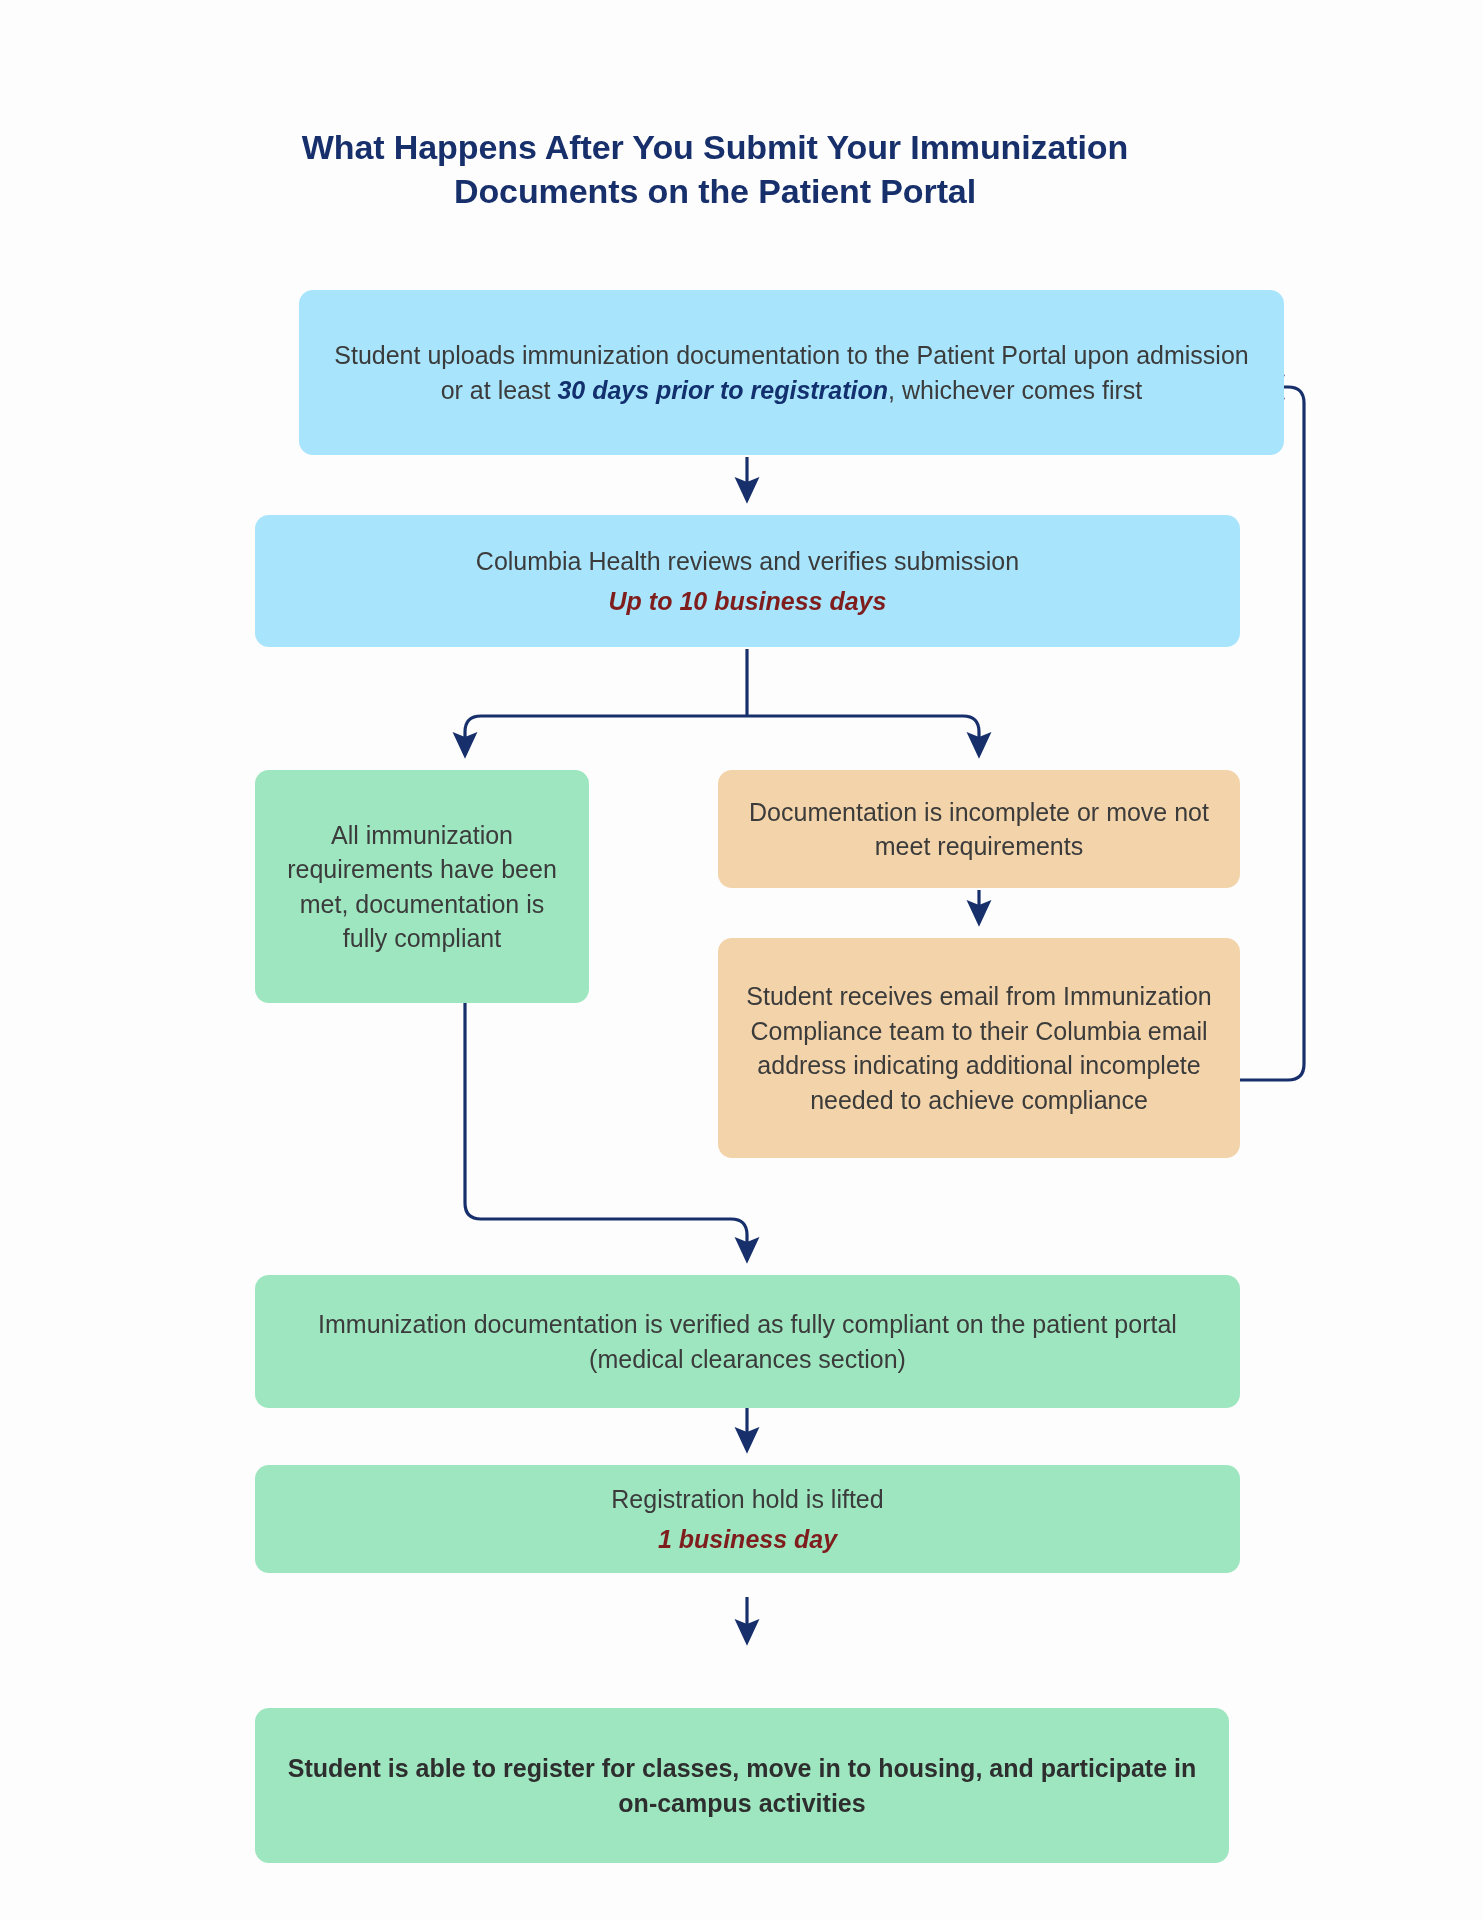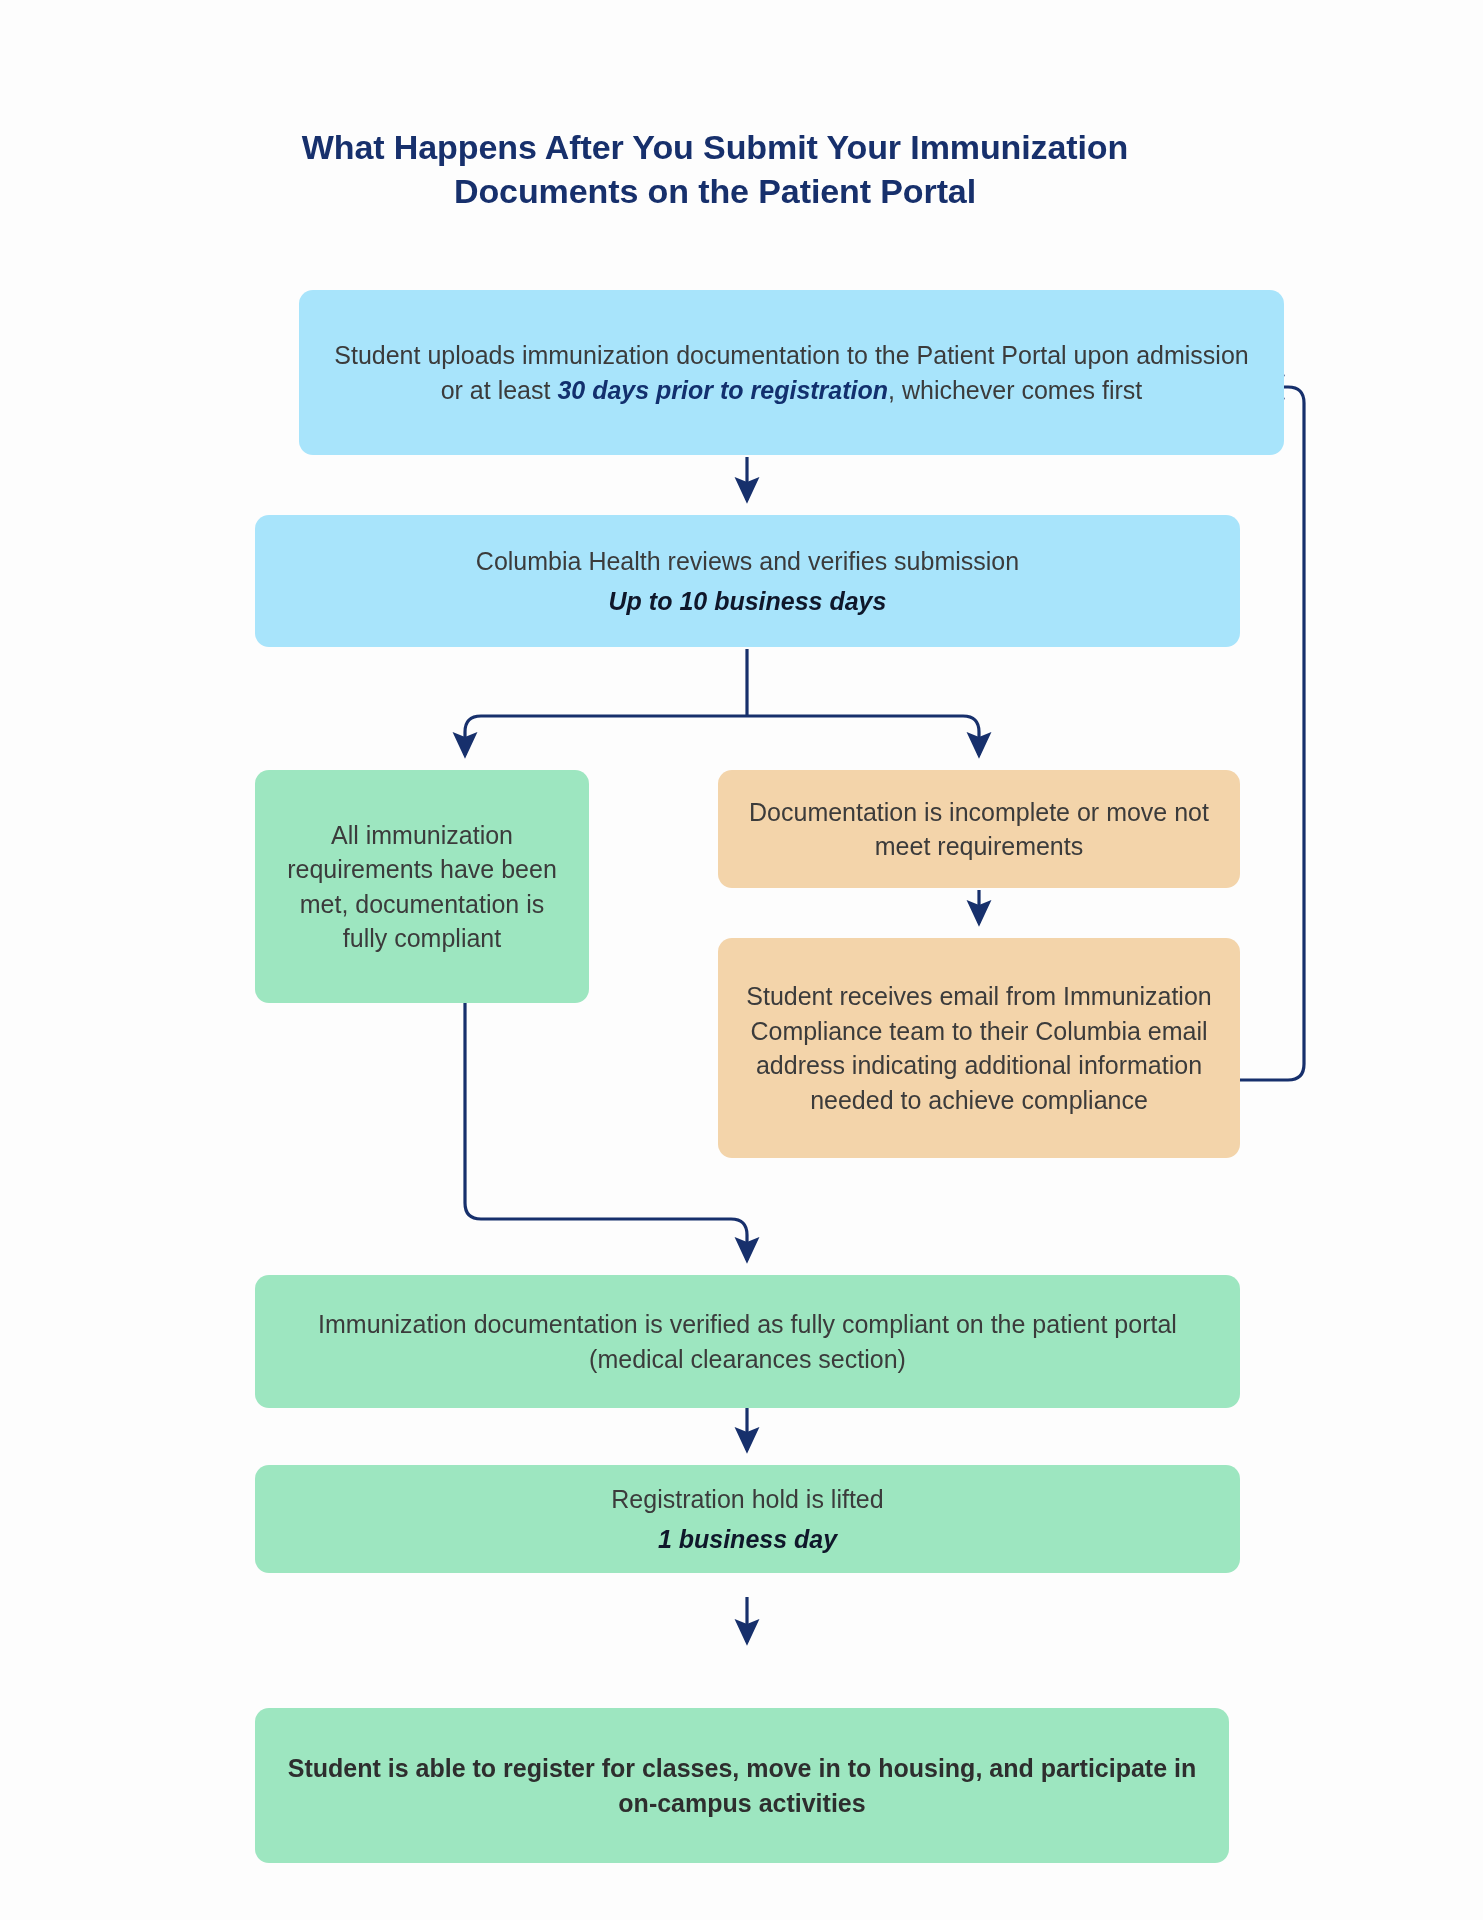--- a/index.html
+++ b/index.html
@@ -49,21 +49,21 @@
   .node .txt { width: 100%; }
 
   .node-blue   { background: #a8e4fb; }
   .node-green  { background: #9de6c0; }
   .node-orange { background: #f3d4aa; }
 
   .node em.emph {
     display: block;
     font-style: italic;
     font-weight: bold;
-    color: #0f172a;
+    color: #7f1d1d;
     margin-top: 6px;
   }
   .node .inline-emph {
     font-style: italic;
     font-weight: bold;
     color: #12306e;
   }
   .node.bold-node { font-weight: bold; color: #2e2e2e; }
 
   
@@ -129,21 +129,21 @@
 
   <div class="node node-green" id="node-compliant">
     <span class="txt">All immunization requirements have been met, documentation is fully compliant</span>
   </div>
 
   <div class="node node-orange" id="node-incomplete">
     <span class="txt">Documentation is incomplete or move not meet requirements</span>
   </div>
 
   <div class="node node-orange" id="node-email">
-    <span class="txt">Student receives email from Immunization Compliance team to their Columbia email address indicating additional information needed to achieve compliance</span>
+    <span class="txt">Student receives email from Immunization Compliance team to their Columbia email address indicating additional incomplete needed to achieve compliance</span>
   </div>
 
   <div class="node node-green" id="node-verified">
     <span class="txt">Immunization documentation is verified as fully compliant on the patient portal (medical clearances section)</span>
   </div>
 
   <div class="node node-green" id="node-hold-lifted">
     <span class="txt"><span>Registration hold is lifted</span><em class="emph">1 business day</em></span>
   </div>
 

